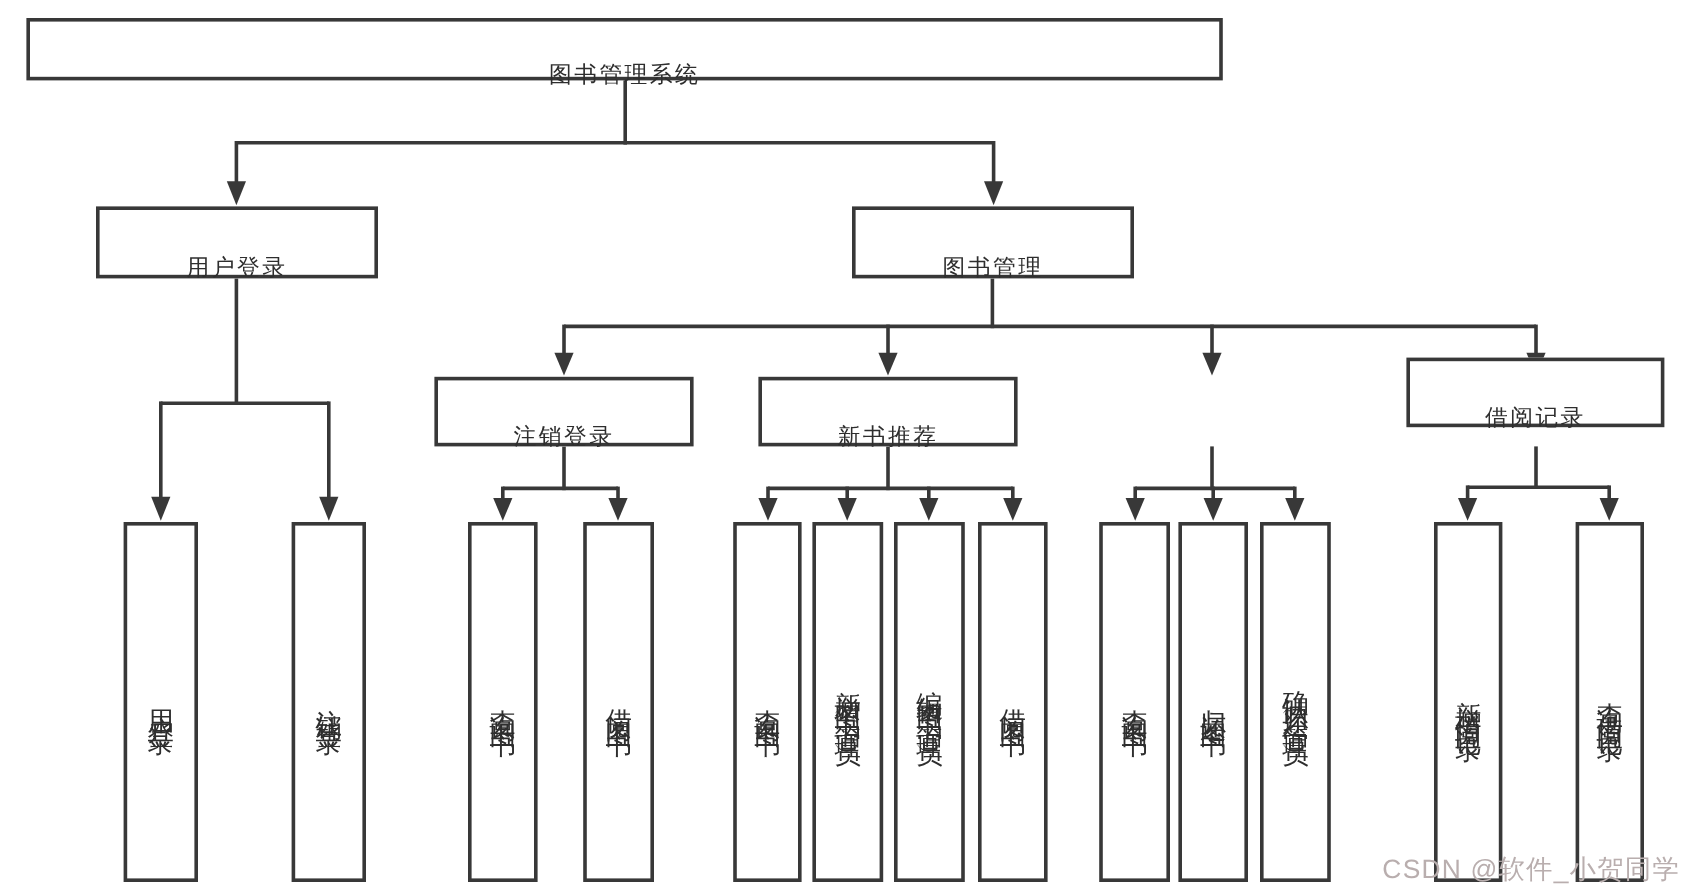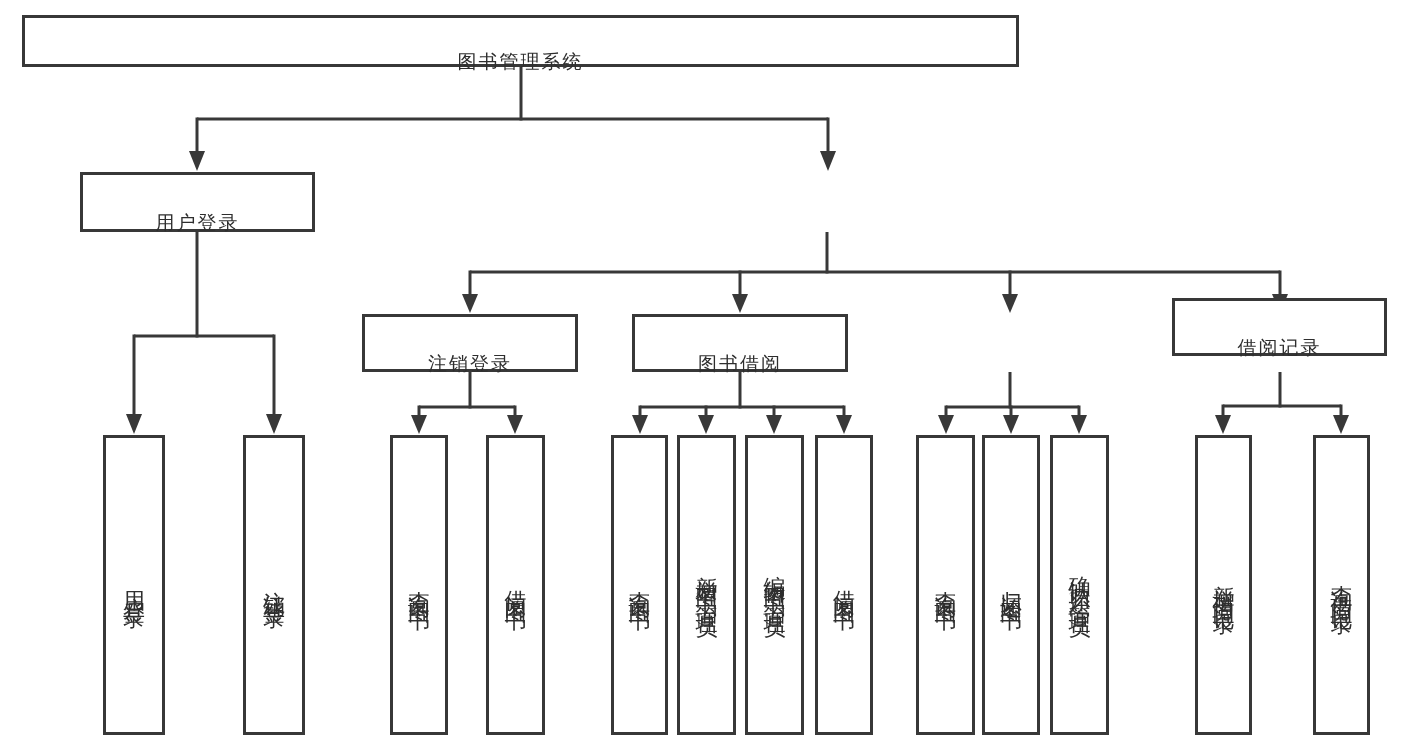--- a/index.html
+++ b/index.html
@@ -157,26 +157,29 @@
     </g>
   </svg>
 
   <div class="node" style="left:22px;top:15px;width:997px;height:52px">
     <span>图书管理系统</span>
   </div>
 
   <div class="node" style="left:80px;top:172px;width:235px;height:60px">
     <span>用户登录</span>
   </div>
+  <div class="node" style="left:710px;top:172px;width:235px;height:60px">
+    <span>图书管理</span>
+  </div>
 
   <div class="node" style="left:362px;top:314px;width:216px;height:58px">
     <span>注销登录</span>
   </div>
   <div class="node" style="left:632px;top:314px;width:216px;height:58px">
-    <span>图书借阅</span>
+    <span>新书推荐</span>
   </div>
   <div class="node" style="left:1172px;top:298px;width:215px;height:58px">
     <span>借阅记录</span>
   </div>
 
   <div class="leaf" style="left:103px;width:62px">
     <span>用户登录</span>
   </div>
   <div class="leaf" style="left:243px;width:62px">
     <span>注销登录</span>
@@ -212,14 +215,15 @@
     <span>确认归还（管理员）</span>
   </div>
 
   <div class="leaf" style="left:1195px;width:57px">
     <span>新增借阅记录</span>
   </div>
   <div class="leaf" style="left:1313px;width:57px">
     <span>查询借阅记录</span>
   </div>
 
+  <div class="watermark">CSDN @软件_小贺同学</div>
 
 </div>
 
 </body></html>

